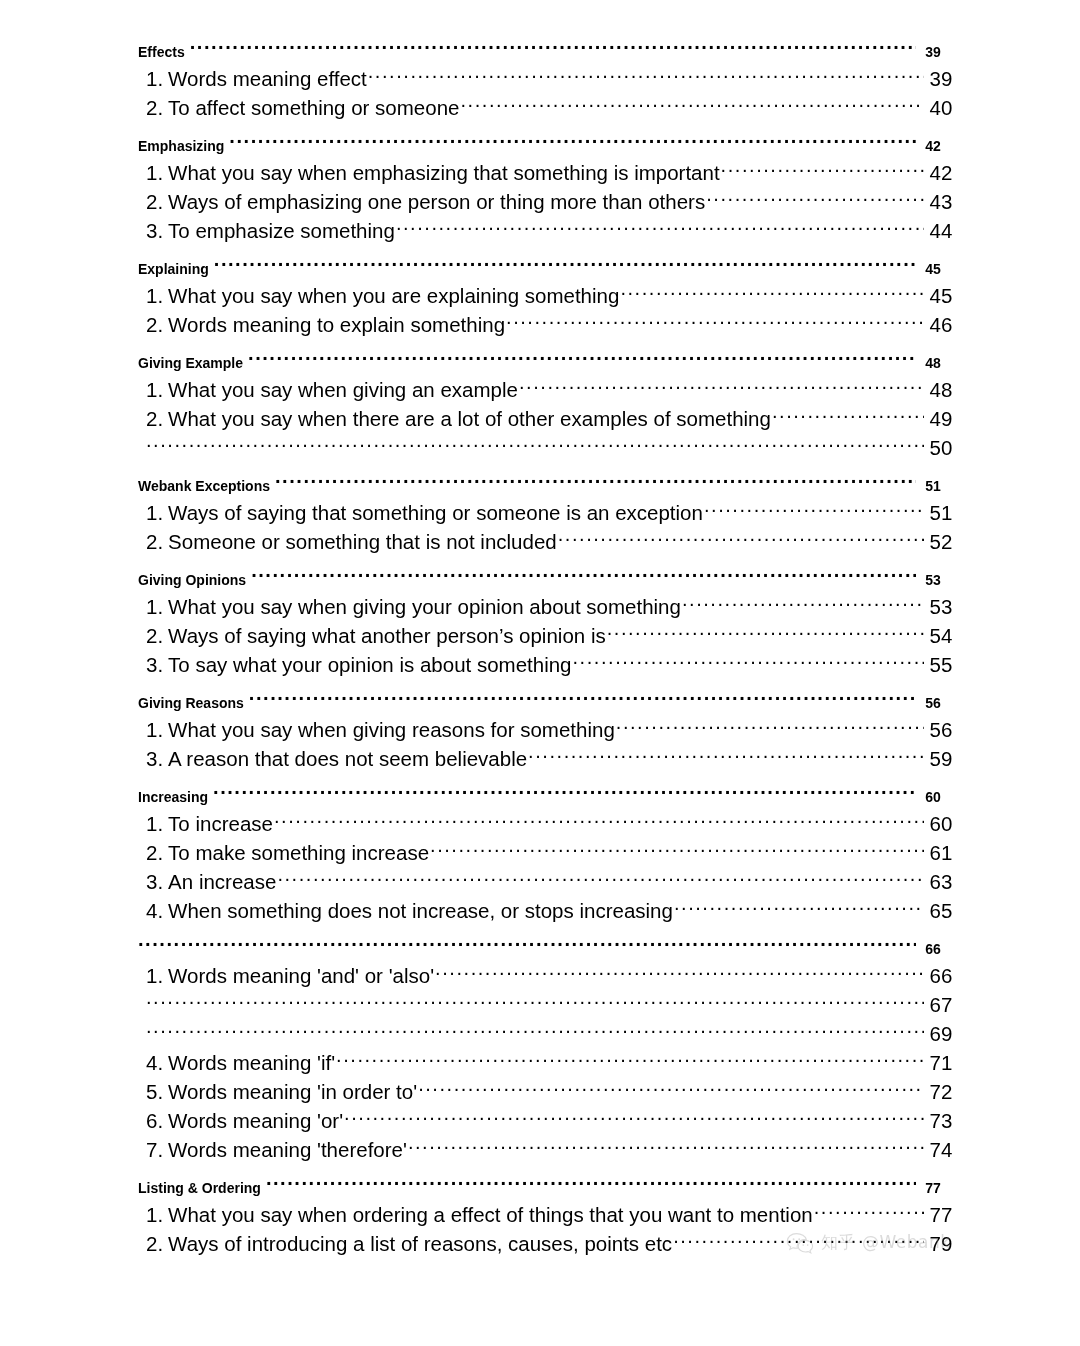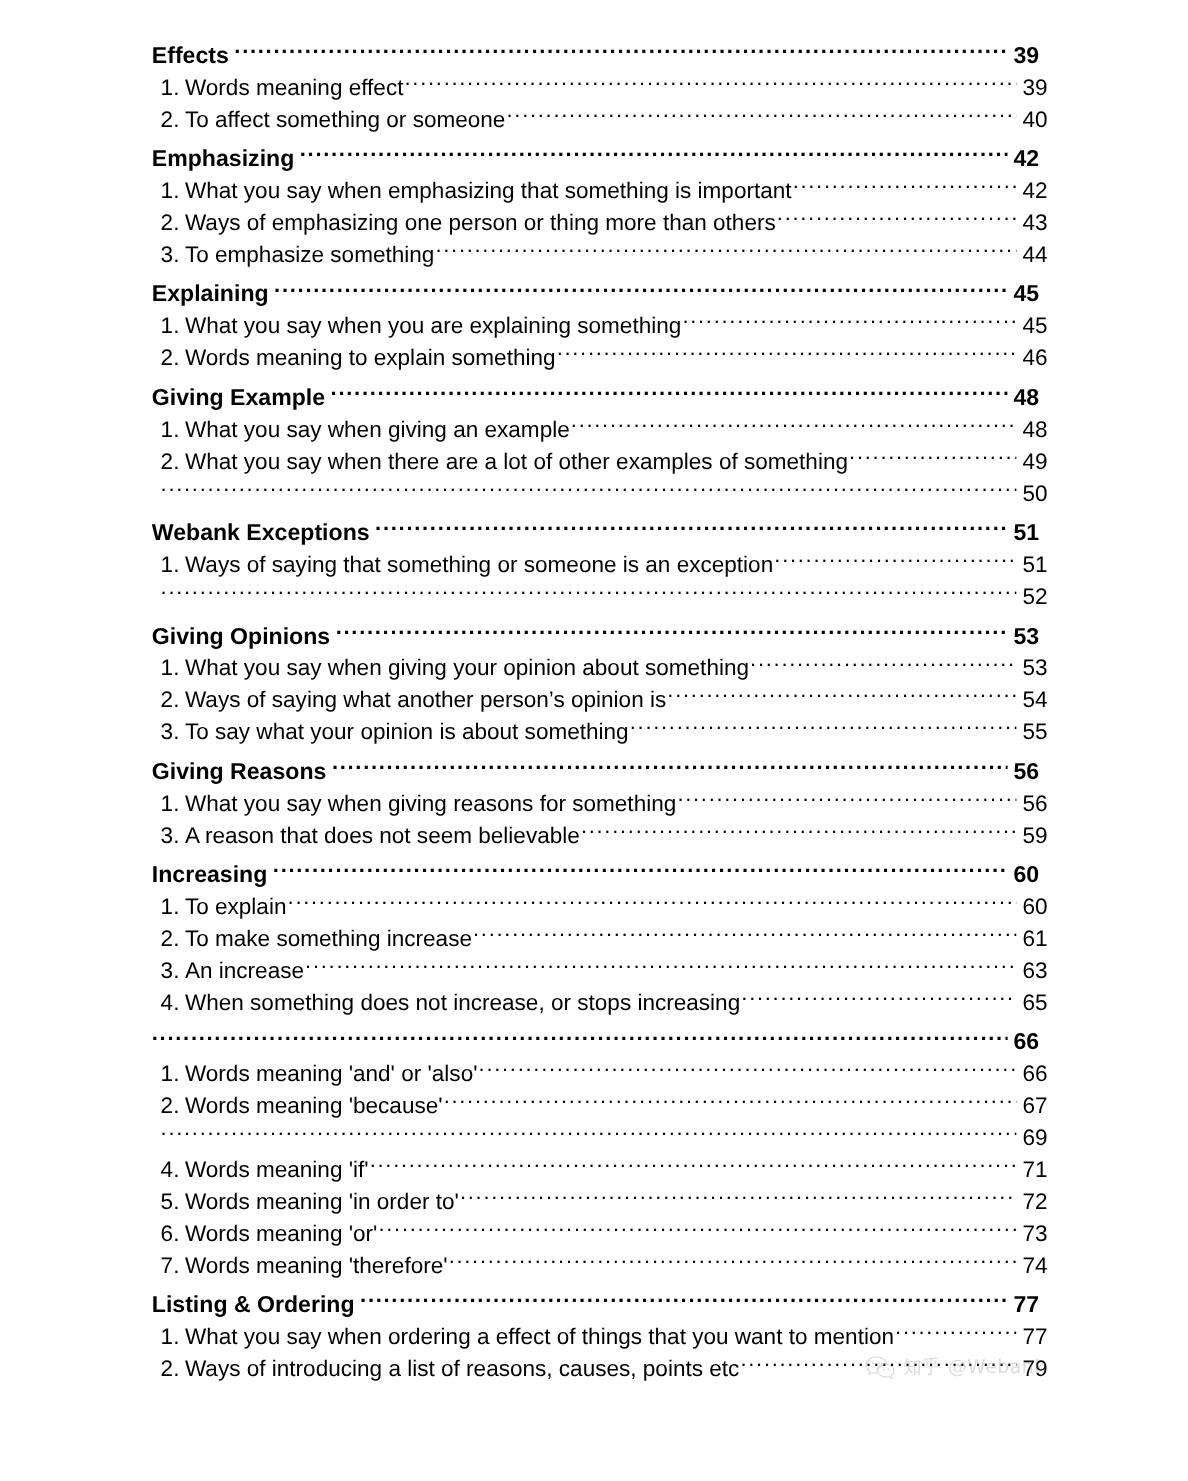--- a/index.html
+++ b/index.html
@@ -69,21 +69,21 @@
   }
 
   .entry .page {
     flex: 0 0 auto;
     text-align: center;
     min-width: 34px;
   }
 
   
   .entry.heading {
-    font-size: 21px;
+    font-size: 14px;
     font-weight: bold;
     margin-left: 0px;
   }
   .entry.heading .label { padding-right: 5px; }
   .entry.heading .page { font-weight: bold; }
 
   
   .entry.item {
     font-size: 20.5px;
     font-weight: normal;
@@ -207,20 +207,21 @@
         <span class="label">Webank Exceptions</span>
         <span class="leader"></span>
         <span class="page">51</span>
       </div>
       <div class="entry item">
         <span class="label"><span class="num">1.</span><span>Ways of saying that something or someone is an exception</span></span>
         <span class="leader"></span>
         <span class="page">51</span>
       </div>
       <div class="entry item">
+        <span class="label"><span class="num">2.</span><span>Someone or something that is not included</span></span>
         <span class="leader"></span>
         <span class="page">52</span>
       </div>
     </div>
     <div class="section">
       <div class="entry heading">
         <span class="label">Giving Opinions</span>
         <span class="leader"></span>
         <span class="page">53</span>
       </div>
@@ -257,21 +258,21 @@
         <span class="page">59</span>
       </div>
     </div>
     <div class="section">
       <div class="entry heading">
         <span class="label">Increasing</span>
         <span class="leader"></span>
         <span class="page">60</span>
       </div>
       <div class="entry item">
-        <span class="label"><span class="num">1.</span><span>To explain</span></span>
+        <span class="label"><span class="num">1.</span><span>To increase</span></span>
         <span class="leader"></span>
         <span class="page">60</span>
       </div>
       <div class="entry item">
         <span class="label"><span class="num">2.</span><span>To make something increase</span></span>
         <span class="leader"></span>
         <span class="page">61</span>
       </div>
       <div class="entry item">
         <span class="label"><span class="num">3.</span><span>An increase</span></span>
@@ -288,21 +289,20 @@
       <div class="entry heading">
         <span class="leader"></span>
         <span class="page">66</span>
       </div>
       <div class="entry item">
         <span class="label"><span class="num">1.</span><span>Words meaning 'and' or 'also'</span></span>
         <span class="leader"></span>
         <span class="page">66</span>
       </div>
       <div class="entry item">
-        <span class="label"><span class="num">2.</span><span>Words meaning 'because'</span></span>
         <span class="leader"></span>
         <span class="page">67</span>
       </div>
       <div class="entry item">
         <span class="leader"></span>
         <span class="page">69</span>
       </div>
       <div class="entry item">
         <span class="label"><span class="num">4.</span><span>Words meaning 'if'</span></span>
         <span class="leader"></span>

